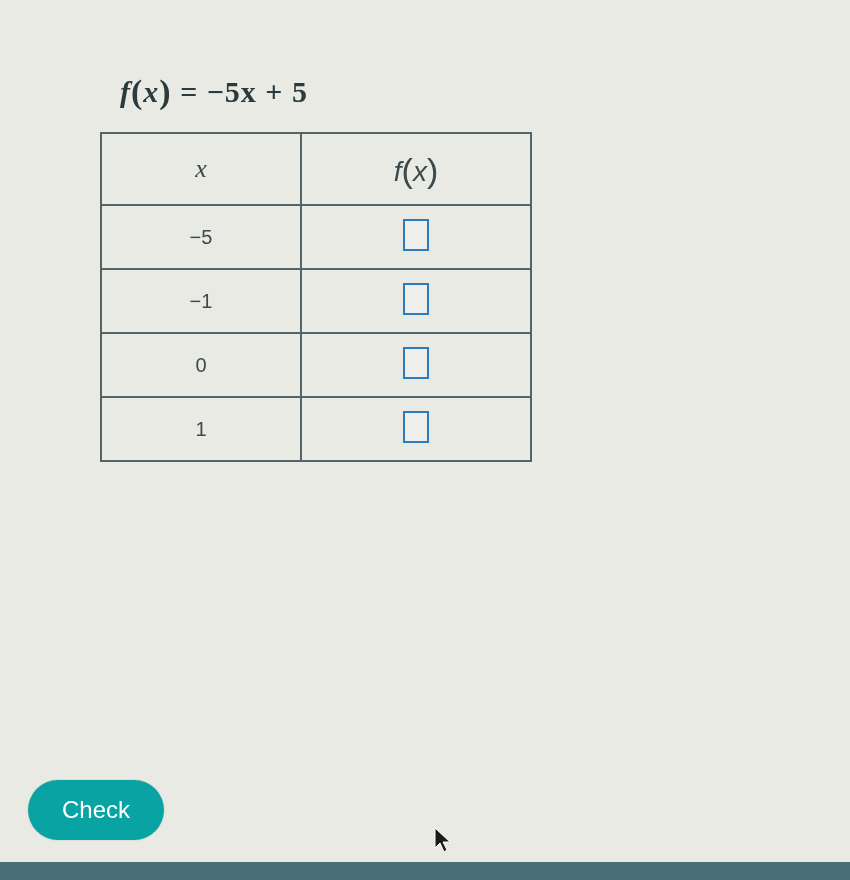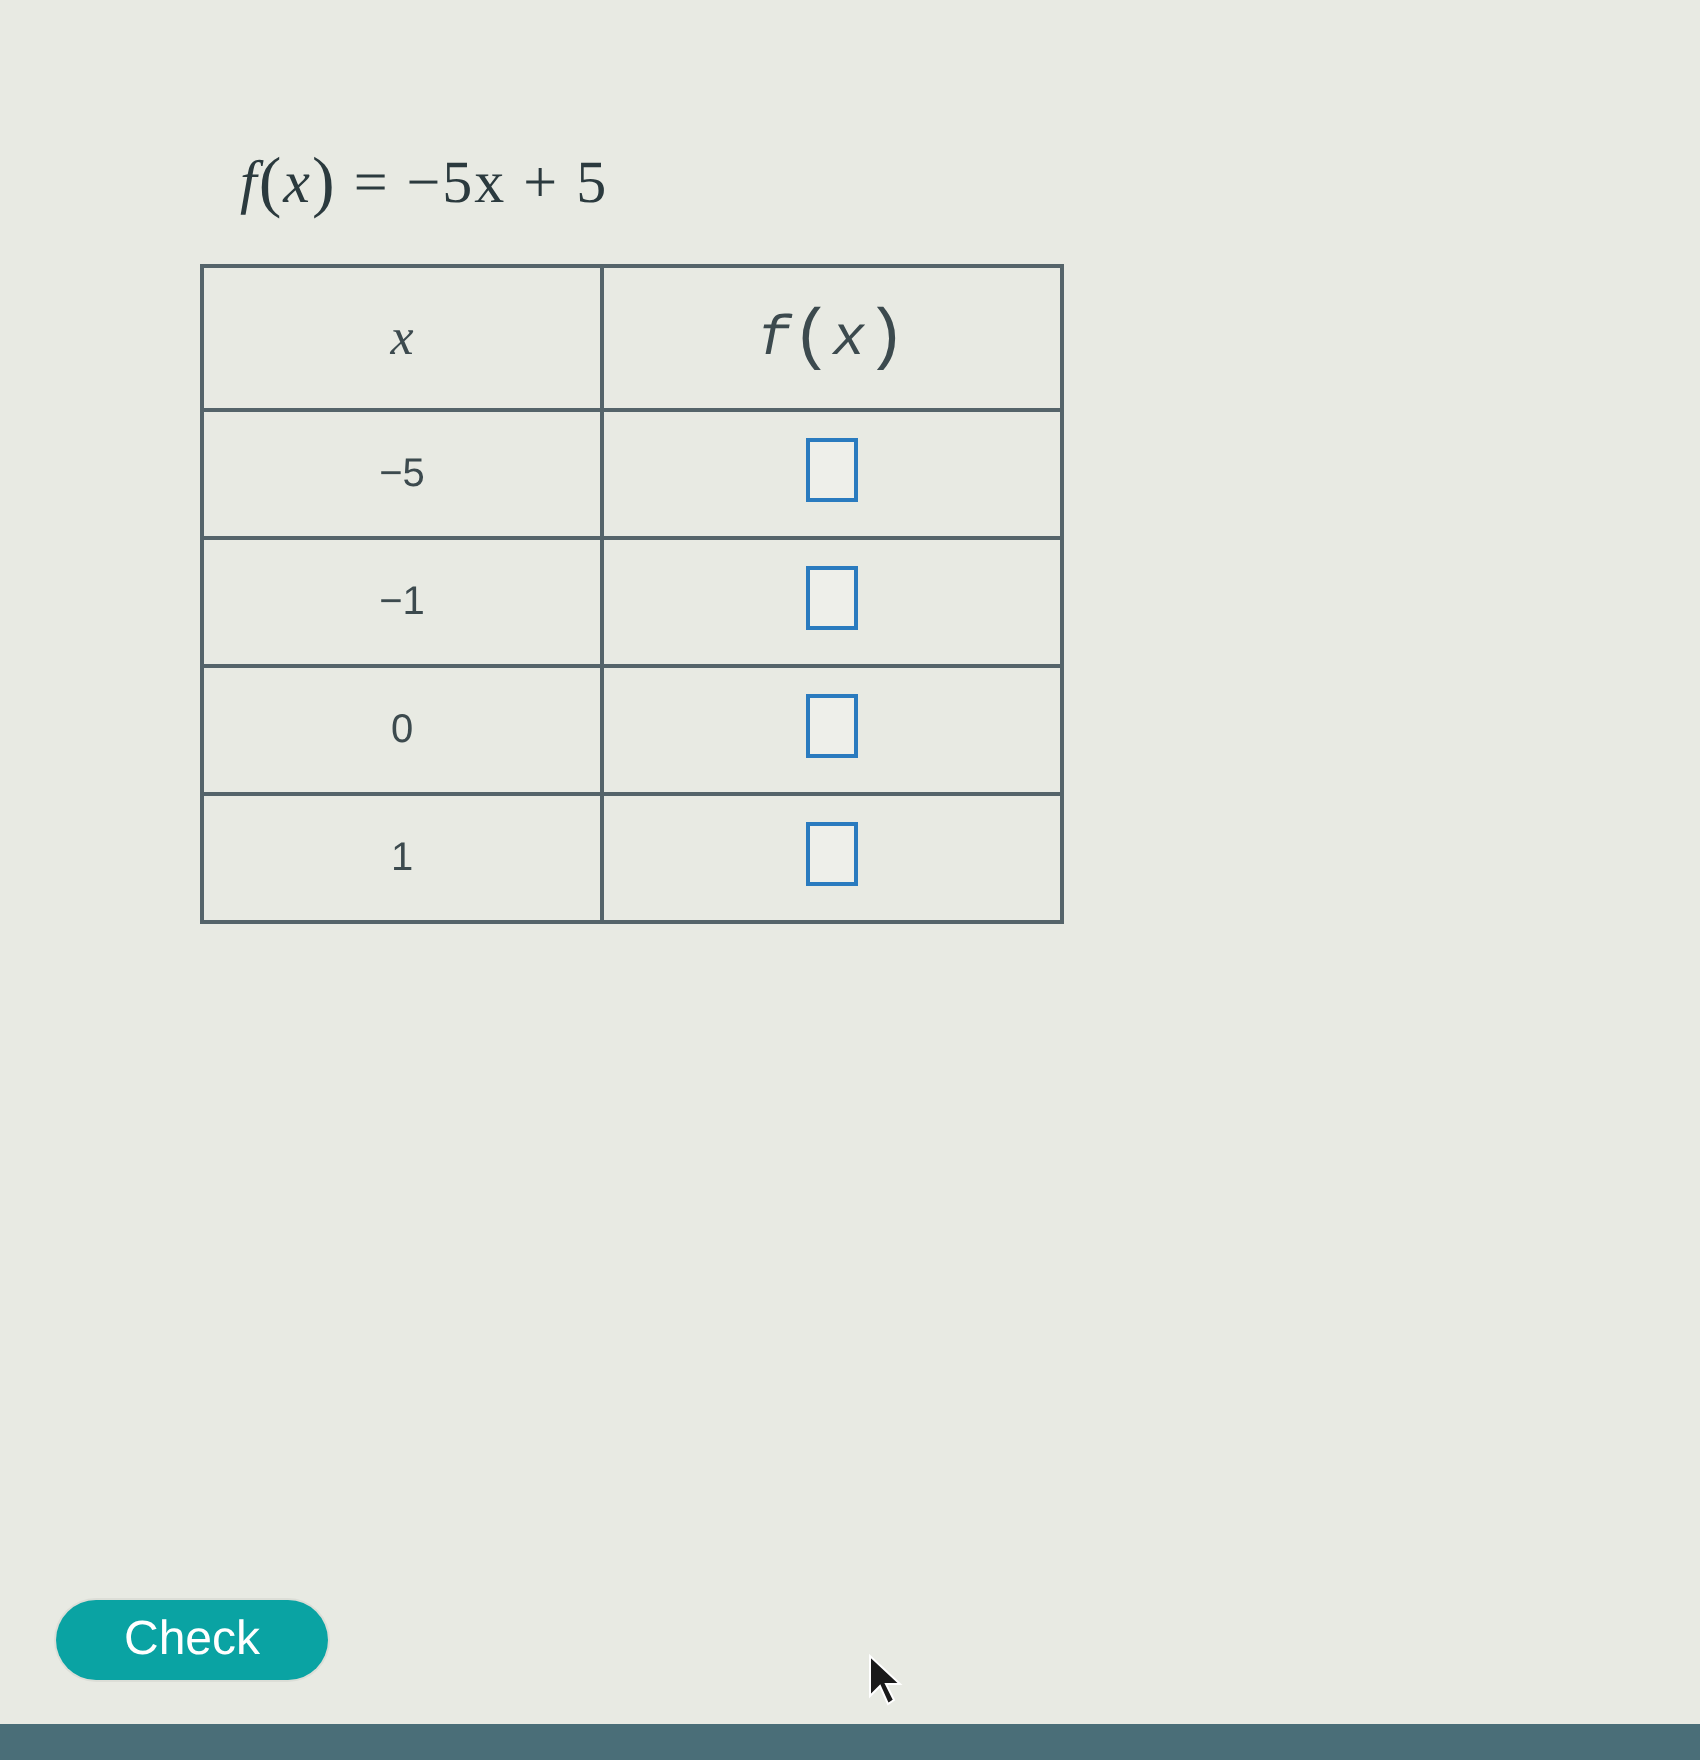--- a/index.html
+++ b/index.html
@@ -19,20 +19,21 @@
     line-height: 1.5;
     color: #2b3a3e;
   }
   .equation {
     font-size: 30px;
     font-family: 'Times New Roman', Times, serif;
     font-style: italic;
     color: #2b3a3e;
     margin: 28px 0 22px 80px;
     letter-spacing: 1px;
+    font-weight: bold;
   }
   .equation .paren { font-style: normal; font-size: 34px; position: relative; top: 1px; }
   .equation .num { font-style: normal; }
   .prompt2 {
     font-size: 27px;
     line-height: 1.5;
     color: #2b3a3e;
     margin-bottom: 90px;
   }
   .table-wrap {
@@ -55,21 +56,21 @@
   }
   .col-x { width: 200px; }
   .col-fx { width: 230px; }
   .th-x, .td-x {
     font-family: 'Times New Roman', Times, serif;
     font-style: italic;
     font-size: 26px;
     color: #3c4a4e;
   }
   .th-fx {
-    font-family: Liberation Mono, monospace;
+    font-family: Liberation Sans, sans-serif;
     font-style: italic;
     font-size: 28px;
     color: #3c4a4e;
   }
   .th-fx .paren { font-style: normal; font-size: 34px; position: relative; top: 1px; }
   .td-x { font-style: normal; font-family: Verdana, sans-serif; font-size: 20px; }
   .answer-box {
     display: inline-block;
     width: 26px;
     height: 32px;
@@ -78,21 +79,21 @@
     cursor: text;
   }
   .check-btn {
     position: absolute;
     left: 28px;
     bottom: 40px;
     background: #0aa3a3;
     color: #ffffff;
     border: none;
     font-size: 24px;
-    padding: 6px 34px;
+    padding: 16px 34px;
     border-radius: 36px;
     cursor: pointer;
     box-shadow: 0 0 0 1px rgba(0,0,0,0.05);
   }
   .bottom-bar {
     position: absolute;
     left: 0; right: 0; bottom: 0;
     height: 18px;
     background: #4a6e78;
   }

